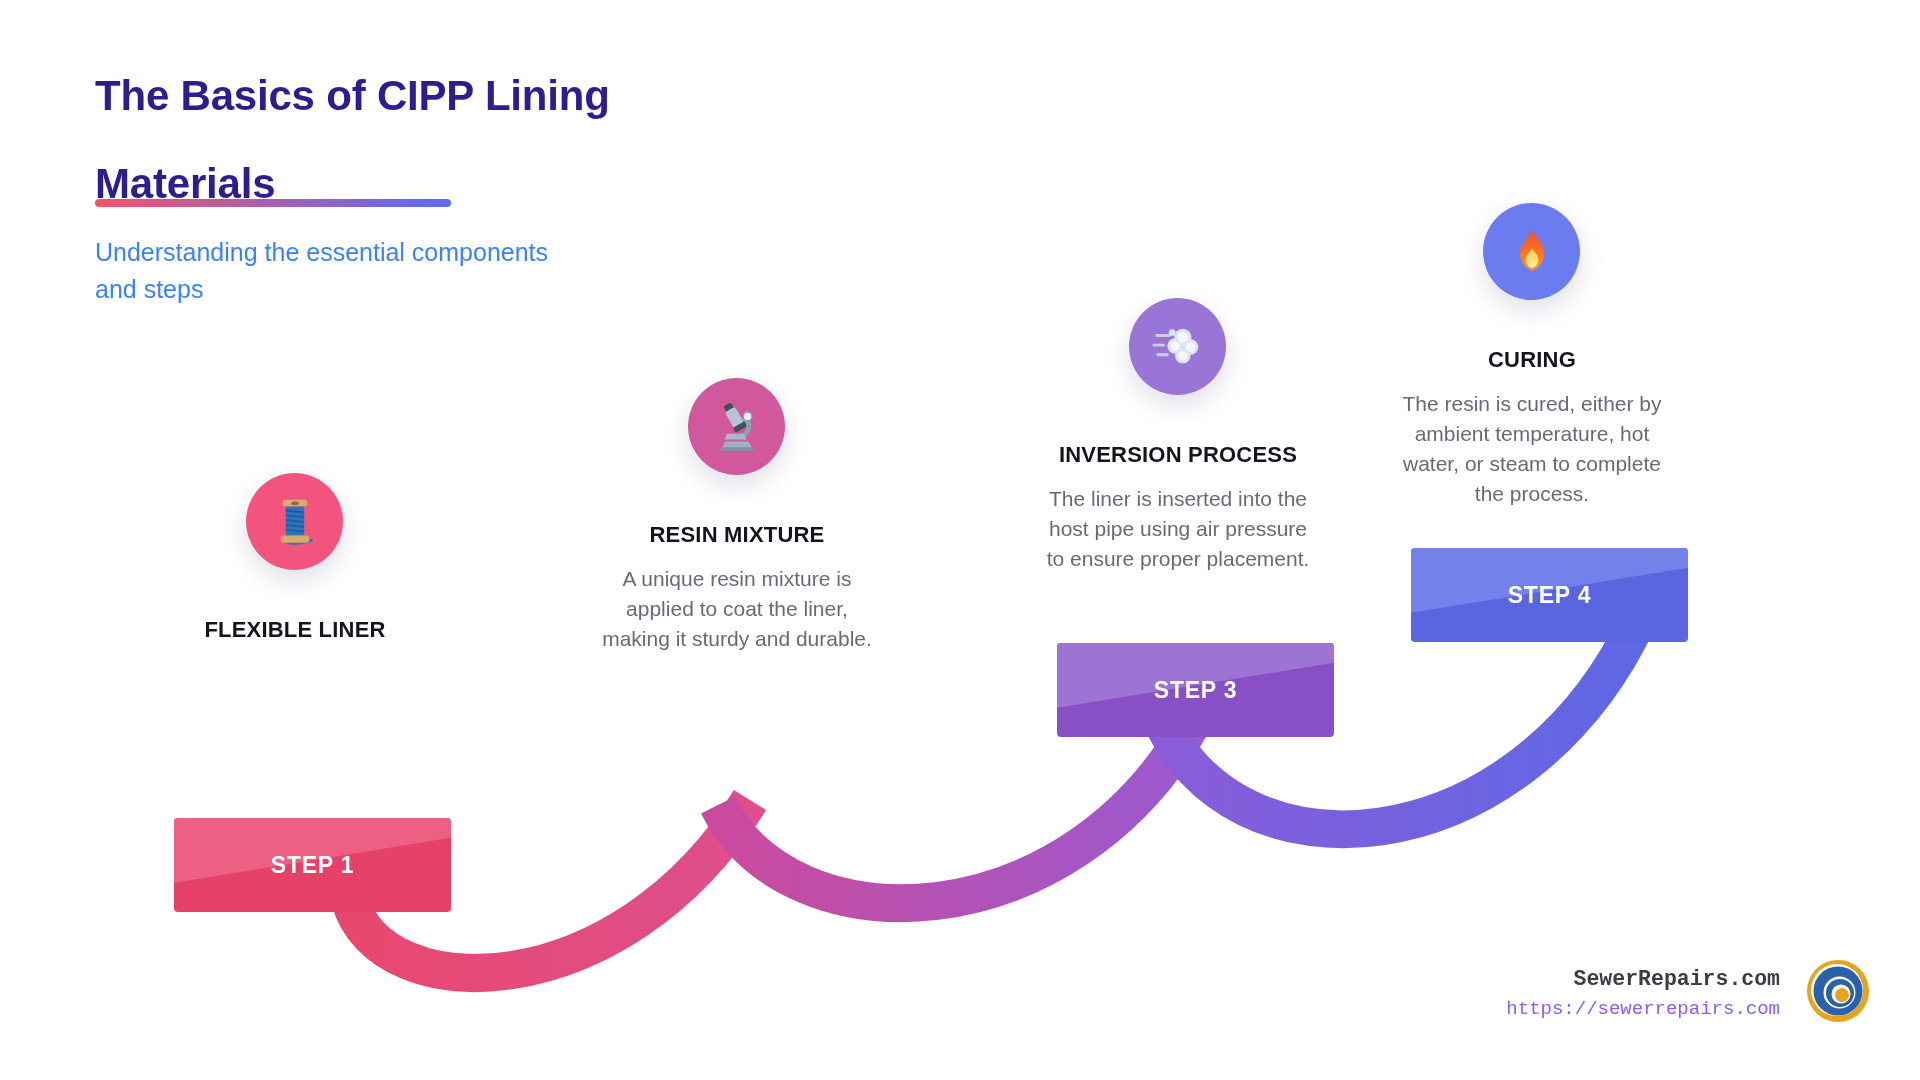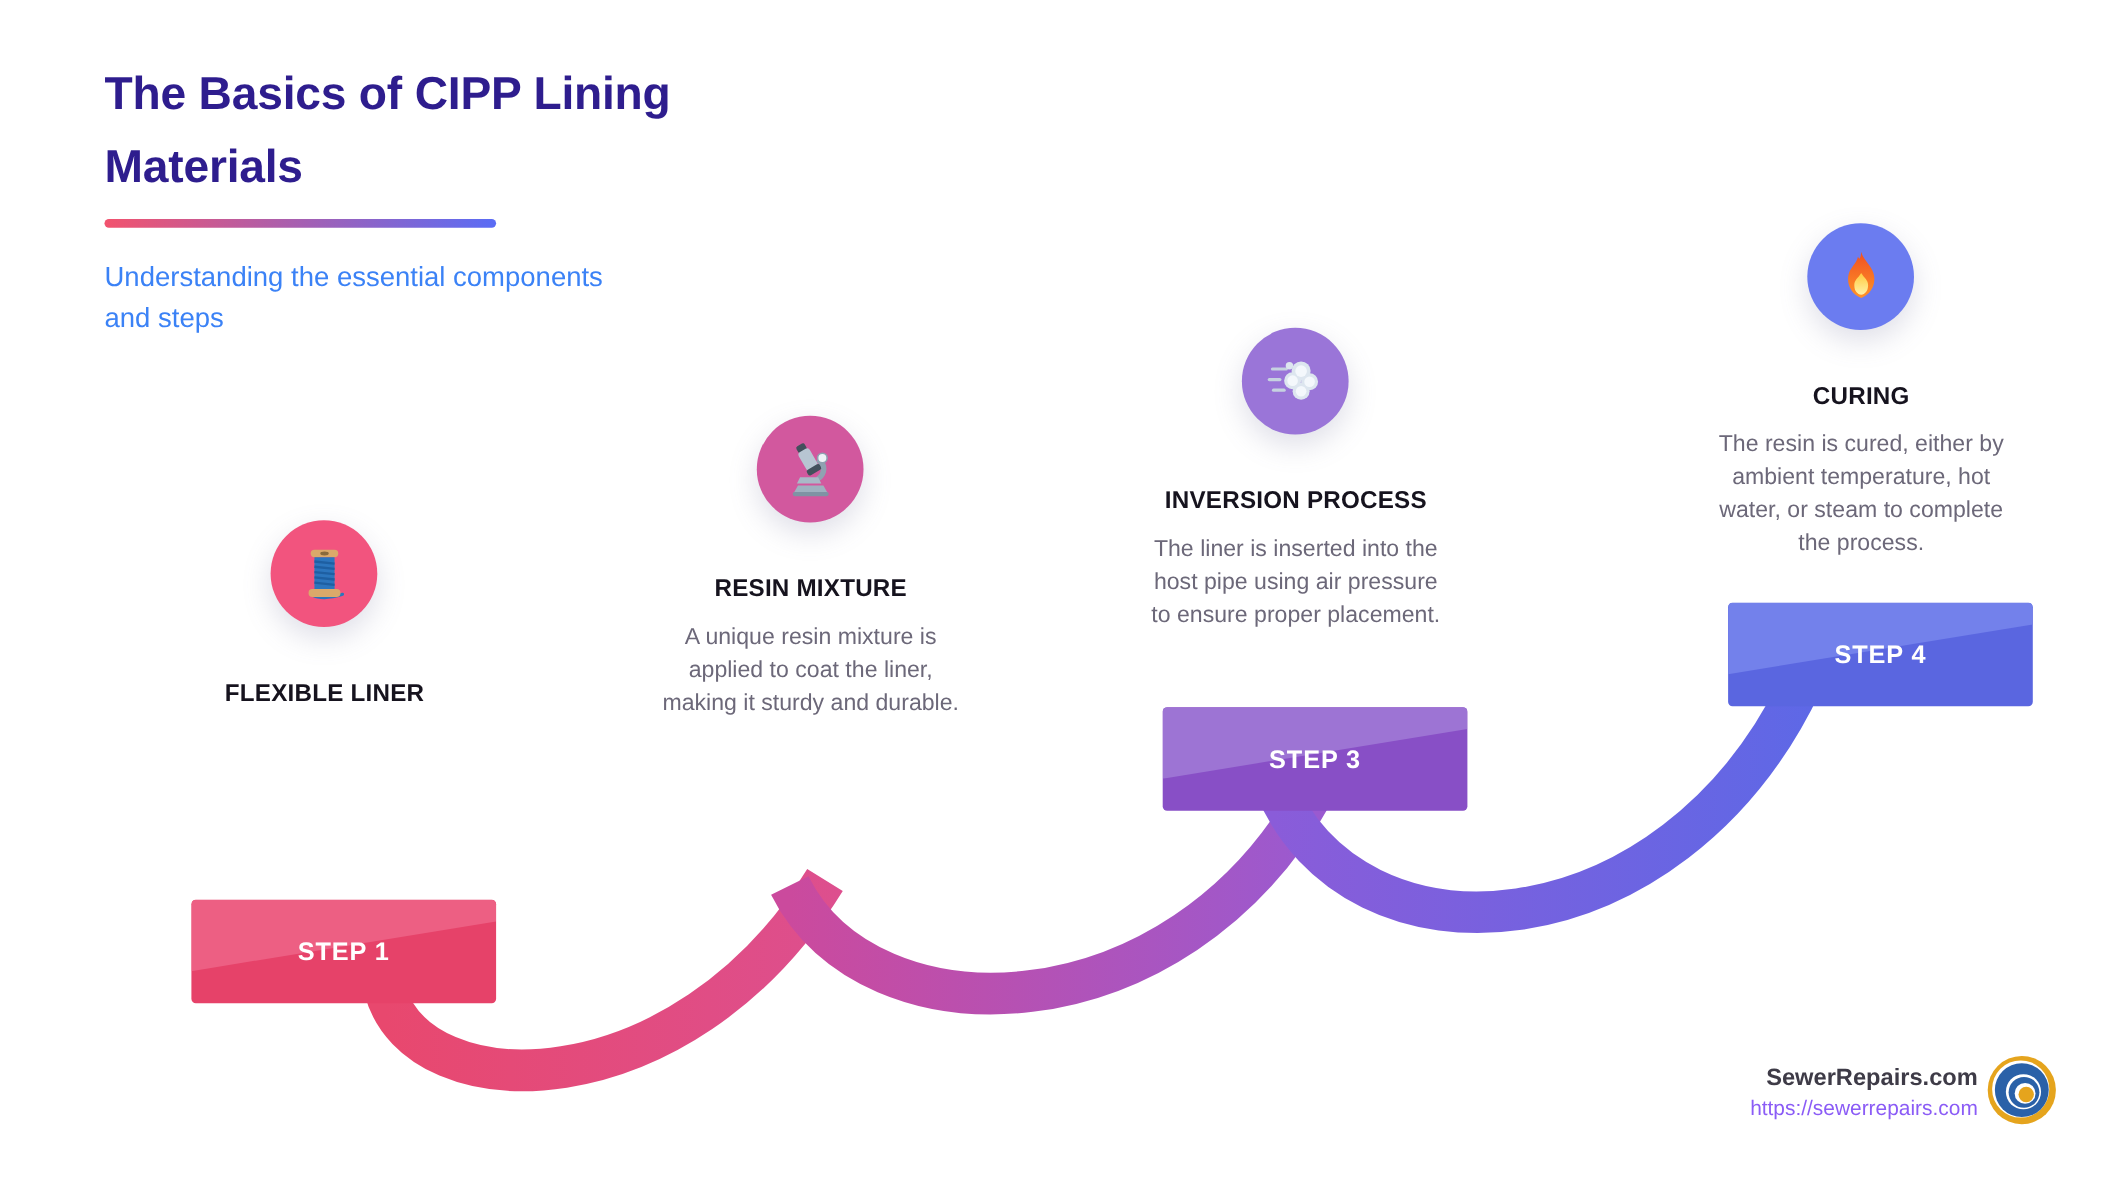--- a/index.html
+++ b/index.html
@@ -3,21 +3,21 @@
 <meta charset="utf-8">
 <style>
   html,body{margin:0;padding:0;background:#ffffff;}
   .canvas{
     position:relative;width:1920px;height:1080px;background:#ffffff;
     font-family:"Liberation Sans",sans-serif;overflow:hidden;
   }
   
   .hdr{position:absolute;left:95px;top:52px;z-index:2;}
   .title{
-    margin:0;font-size:42px;line-height:66px;font-weight:700;
+    margin:0;font-size:42px;line-height:88px;font-weight:700;
     letter-spacing:-0.2px;white-space:pre-line;color:#2e1d8e;
   }
   .underline{
     position:absolute;left:95px;top:199px;width:356px;height:8px;border-radius:4px;z-index:2;
     background:linear-gradient(90deg,var(--ul-from,#f2536e),var(--ul-to,#5a6cf5));
   }
   .subtitle{
     position:absolute;left:95px;top:234px;margin:0;z-index:2;
     font-size:25px;line-height:37px;color:#3b82f6;white-space:pre-line;
   }
@@ -44,21 +44,21 @@
     display:flex;align-items:center;justify-content:center;margin-left:18px;
   }
   .banner::before{
     content:"";position:absolute;inset:0;background:var(--sheen,#ed5f83);
     clip-path:polygon(0 0,100% 0,100% 21%,0 69%);
   }
   .banner span{
     position:relative;color:#ffffff;font-size:23px;font-weight:700;letter-spacing:0.8px;
   }
   
-  .footer-text{position:absolute;right:122px;top:966px;text-align:right;z-index:2;}
+  .footer-text{position:absolute;right:140px;top:966px;text-align:right;z-index:2;font-family:Liberation Mono, monospace;}
   .site-name{font-size:21.5px;font-weight:700;color:#3e3b47;line-height:26px;}
   .site-url{font-size:19px;color:#8b5cf6;line-height:24px;margin-top:5px;}
   .logo{position:absolute;left:1806px;top:959px;z-index:2;}
 </style>
 </head>
 <body>
 
 <div class="canvas">
 
   <svg class="ribbons" width="1920" height="1080" viewBox="0 0 1920 1080">
@@ -152,21 +152,21 @@
     </div>
     <h2 class="step-title">INVERSION PROCESS</h2>
     <p class="step-desc">The liner is inserted into the
 host pipe using air pressure
 to ensure proper placement.</p>
     <div class="banner" style="--base: #884fc6; --sheen: #9d74d4;">
       <span>STEP 3</span>
     </div>
   </section>
 
-  <section class="step" style="left:1532px;top:203px;">
+  <section class="step" style="left:1372px;top:203px;">
     <div class="circle" style="background: rgb(107, 124, 240);">
       <svg width="54" height="54" viewBox="0 0 56 56">
         <defs>
           <linearGradient id="fireOuter" x1="0" y1="0" x2="0" y2="1">
             <stop offset="0" stop-color="#ef4f22"></stop>
               <stop offset="1" stop-color="#ff9427"></stop>
           </linearGradient>
           <linearGradient id="fireInner" x1="0" y1="0" x2="0" y2="1">
             <stop offset="0" stop-color="#ffc93c"></stop>
               <stop offset="1" stop-color="#fff1a6"></stop>

